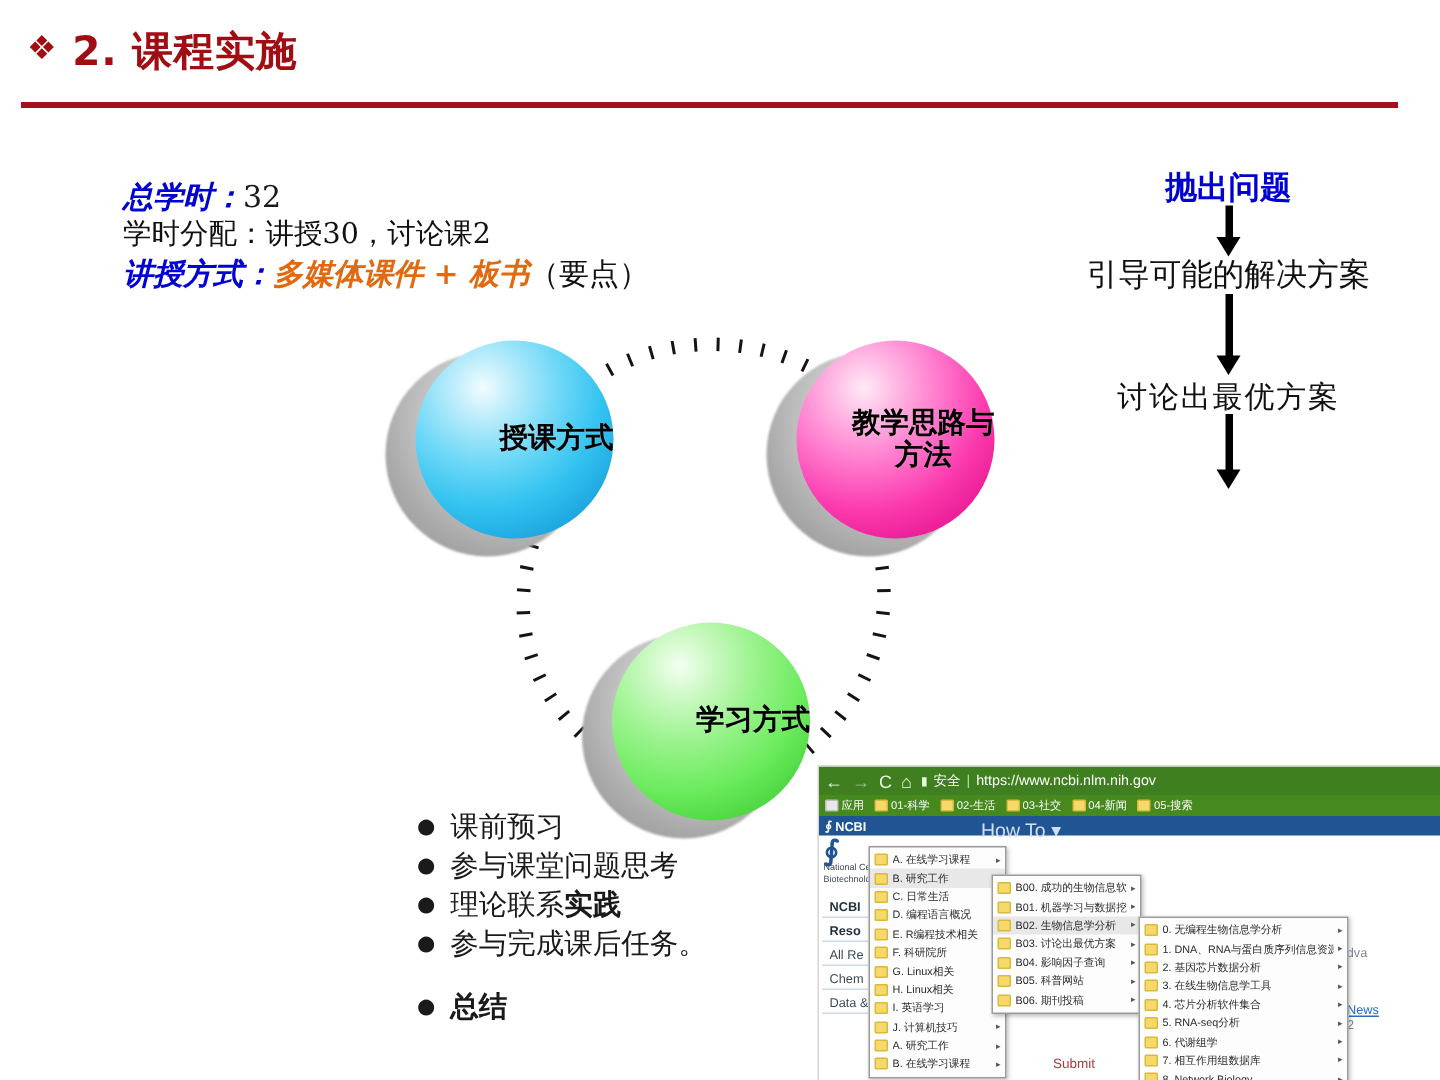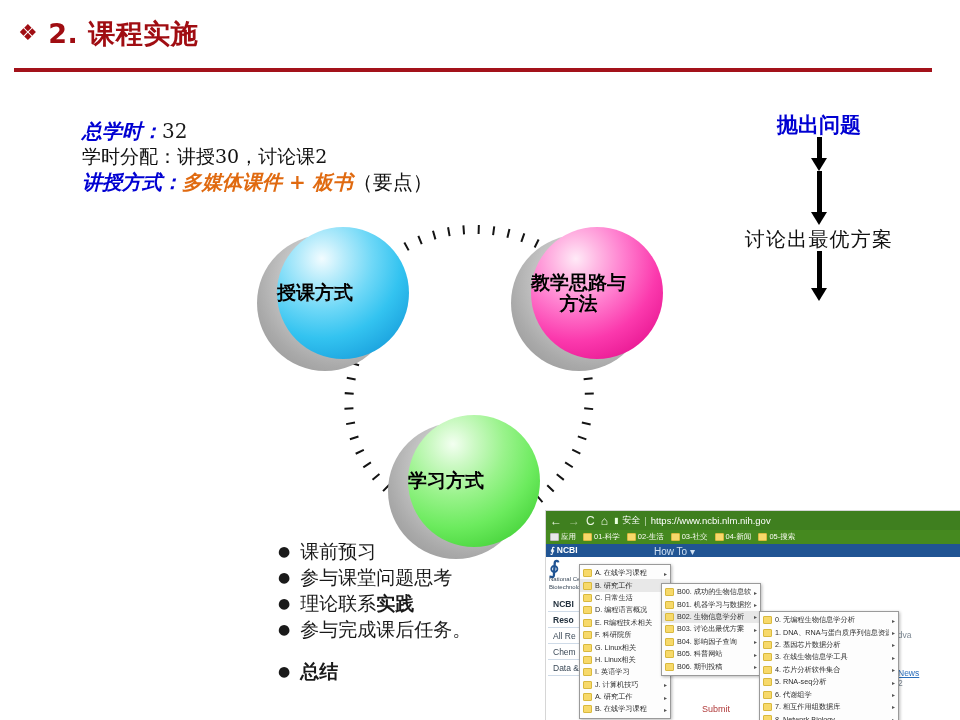--- a/index.html
+++ b/index.html
@@ -41,21 +41,21 @@
   
   #sphere-group{position:absolute;left:255px;top:215px;width:430px;height:350px;}
   .sphere-wrap{position:absolute;width:140px;height:140px;}
   .sphere-shadow{
     position:absolute;left:-12px;top:8px;width:136px;height:136px;border-radius:50%;
     background:radial-gradient(circle at 62% 34%, #e9e9e9 0%, #cfcfcf 38%, #a9a9a9 70%, #8e8e8e 100%);
     filter:blur(0.6px);
   }
   .sphere-ball{
     position:absolute;left:8px;top:0;width:132px;height:132px;border-radius:50%;
-    display:flex;align-items:center;justify-content:flex-start;text-align:center;
+    display:flex;align-items:center;justify-content:flex-end;text-align:center;
   }
   .sphere-label{
     position:relative;z-index:3;color:#000;font-weight:bold;font-size:19px;
     line-height:1.12;font-family:"DejaVu Sans",sans-serif;
     text-shadow:0 0 1px rgba(255,255,255,.35);
   }
   .ball-blue{background:radial-gradient(circle at 34% 24%, #f2fcff 0%, #b9ecfb 16%, #6fd8f7 38%, #33c3f0 60%, #1ea6e0 80%, #1186c4 100%);}
   .ball-pink{background:radial-gradient(circle at 34% 24%, #ffeaf7 0%, #ffb9e4 16%, #ff7fcf 36%, #fb39ad 62%, #ea1b95 82%, #cf0f80 100%);}
   .ball-green{background:radial-gradient(circle at 34% 22%, #f3fff1 0%, #ccf9c4 16%, #9af38c 38%, #6ceb5e 62%, #4bd63f 82%, #35bd2c 100%);}
   
@@ -260,20 +260,21 @@
     <span class="b-strong">总结</span>
   </div>
 </div>
 
 <div id="flow-chart">
   <div class="flow-step step-blue">抛出问题</div>
   <div class="flow-arrow">
     <div class="shaft"></div>
       <div class="head"></div>
   </div>
+  <div class="flow-step step-black">引导可能的解决方案</div>
   <div class="flow-arrow" style="height:56px;">
     <div class="shaft" style="height:44px;"></div>
       <div class="head" style="top:41px;"></div>
   </div>
   <div class="flow-step step-black step-small">讨论出最优方案</div>
   <div class="flow-arrow" style="height:52px;">
     <div class="shaft" style="height:40px;"></div>
       <div class="head" style="top:37px;"></div>
   </div>
 </div>
@@ -319,21 +320,21 @@
       <span>05-搜索</span>
     </span>
   </div>
 
   <div id="page-body">
     <div id="ncbi-blue-bar"></div>
     <div id="ncbi-wordmark">
       <span>∮</span>
       <span>NCBI</span>
     </div>
-    <div style="position:absolute;left:108px;top:2px;color:#cfe0f2;font-size:10px;white-space:nowrap;">
+    <div style="position:absolute;left:108px;top:2px;color:#cfe0f2;font-size:13px;white-space:nowrap;">
       <span>How To</span>
       <span>▾</span>
     </div>
 
     <div id="ncbi-logo-block">
       <div class="dna-glyph">∮</div>
       <div class="org-line">National Center for</div>
       <div class="org-line">Biotechnology Information</div>
     </div>
 

